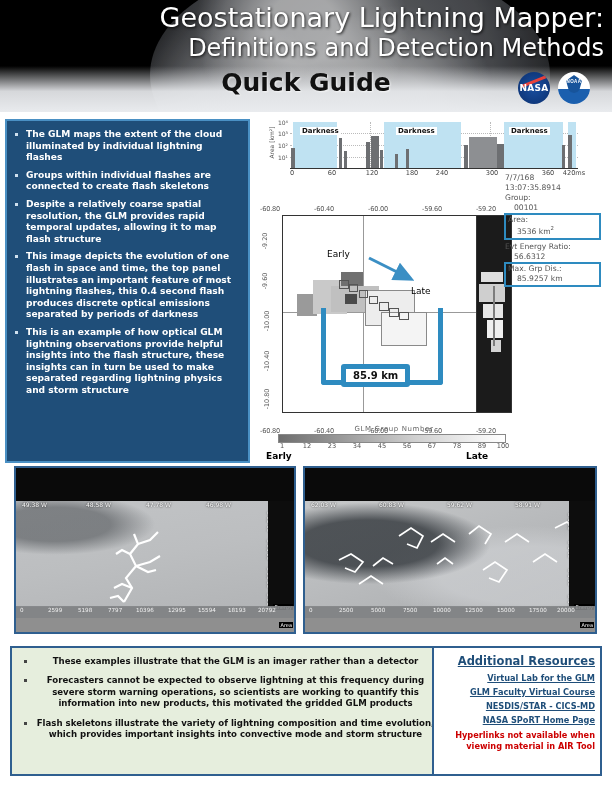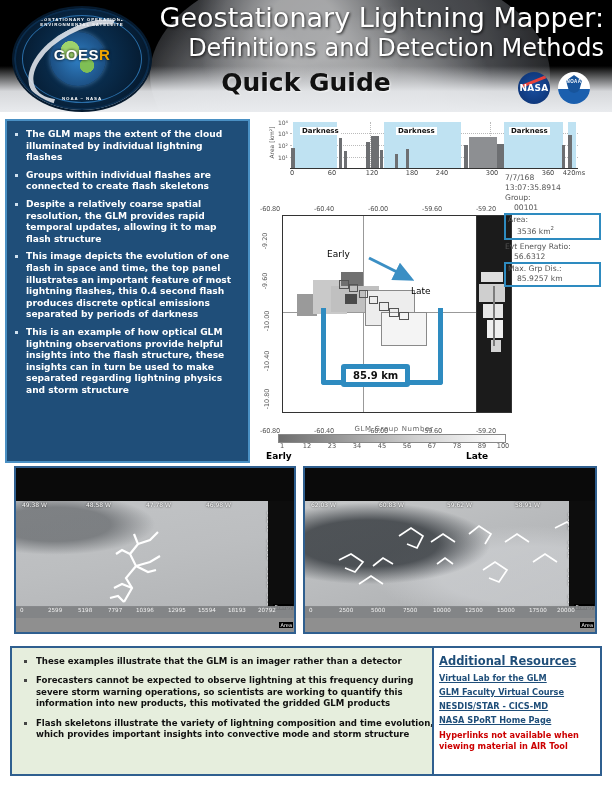--- a/index.html
+++ b/index.html
@@ -311,34 +311,35 @@
   .bottom-axis span{
     position:absolute;top:1px;font-size:5.6px;color:#f2f2f2;
     font-family:"DejaVu Sans", sans-serif;white-space:nowrap;
   }
   .lightning{position:absolute;pointer-events:none;}
   
   .footer-left{
     position:absolute;left:10px;top:646px;width:437px;height:130px;
     background:#e6eedd;border:2px solid #2f5f8f;box-sizing:border-box;
     padding:8px 10px;
+    text-align:center;
   }
   .footer-left ul{margin:0;padding:0;list-style:none;}
   .footer-left li{
     position:relative;padding-left:14px;margin-bottom:8px;
     color:#111111;font-size:8.6px;line-height:11.4px;font-weight:bold;
     font-family:"DejaVu Sans", sans-serif;
   }
   .footer-left li:before{
     content:"";position:absolute;left:2px;top:4px;width:3px;height:3px;background:#444;
   }
   .footer-right{
     position:absolute;left:432px;top:646px;width:170px;height:130px;
     background:#ffffff;border:2px solid #2f5f8f;box-sizing:border-box;
-    padding:6px 5px;text-align:left;
+    padding:6px 5px;text-align:right;
   }
   .res-title{
     font-size:11.5px;font-weight:bold;color:#1f4e79;text-decoration:underline;
     font-family:"DejaVu Sans", sans-serif;margin-bottom:5px;
   }
   .res-link{
     display:block;font-size:8.2px;color:#1f4e79;text-decoration:underline;
     font-family:"DejaVu Sans", sans-serif;margin-bottom:4px;font-weight:bold;
   }
   .res-note{
@@ -346,28 +347,20 @@
     font-family:"DejaVu Sans", sans-serif;margin-top:5px;
   }
 </style>
 </head>
 <body>
 
 <div class="header">
   <div class="header-globe"></div>
   <div class="header-fade"></div>
 
-  <div class="goes-logo">
-    <div class="goes-ring"></div>
-    <div class="goes-arc-top">GEOSTATIONARY OPERATIONAL ENVIRONMENTAL SATELLITE</div>
-    <div class="goes-earth"></div>
-    <div class="goes-swoosh"></div>
-    <div class="goes-text"><span>GOES</span><span class="r">R</span></div>
-    <div class="goes-arc-bot">NOAA – NASA</div>
-  </div>
 
   <div class="title1">Geostationary Lightning Mapper:</div>
   <div class="title2">Definitions and Detection Methods</div>
   <div class="title3">Quick Guide</div>
 
   <div class="nasa-logo">
     <div class="swoop"></div>
     <div class="txt">NASA</div>
   </div>
   <div class="noaa-logo">

